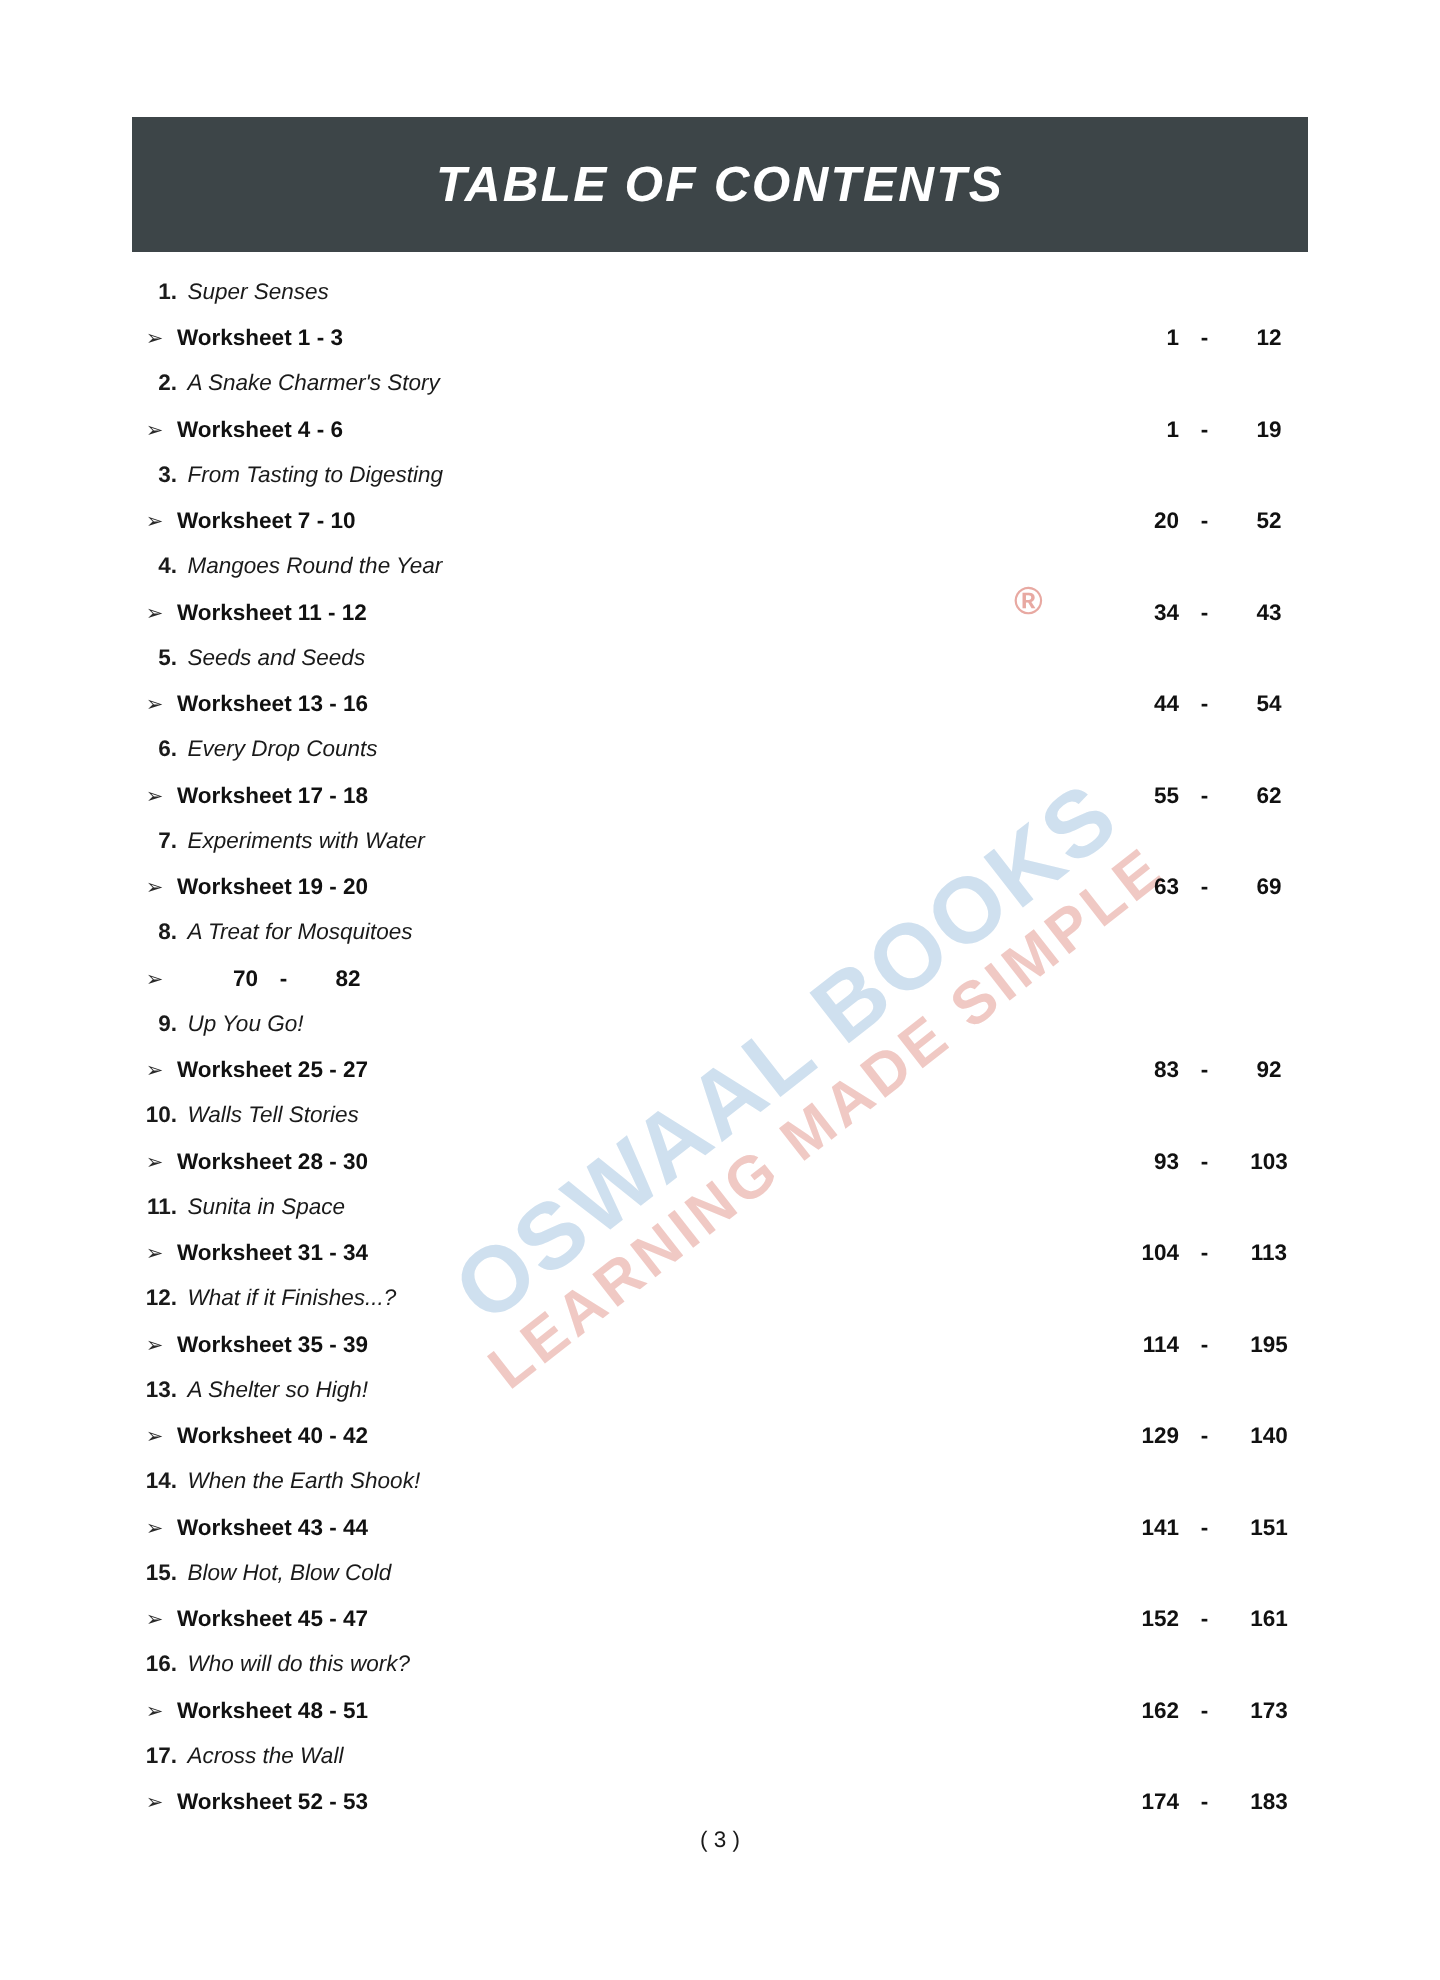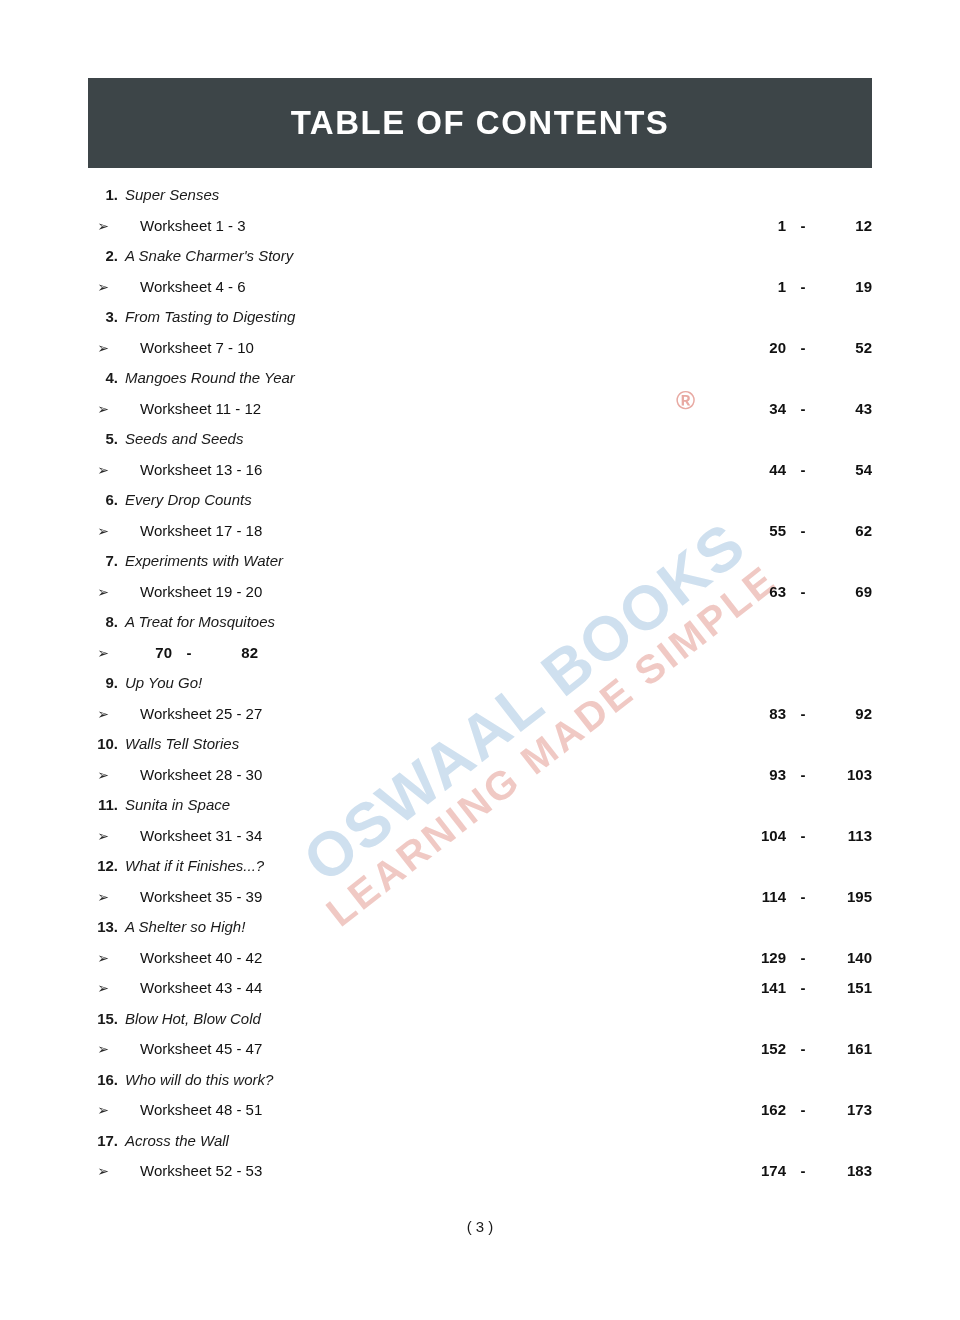--- a/index.html
+++ b/index.html
@@ -69,20 +69,21 @@
     position: absolute;
     left: 88px;
     top: 78px;
     width: 784px;
     height: 90px;
     background: #3d4548;
     display: flex;
     align-items: center;
     justify-content: center;
     z-index: 2;
+    font-style: italic;
   }
   .toc-banner-title {
     color: #ffffff;
     font-size: 33px;
     font-weight: bold;
     letter-spacing: 1.5px;
   }
 
   
   .toc-list {
@@ -118,23 +119,22 @@
     height: 30.5px;
   }
   .ws-bullet {
     width: 30px;
     flex: none;
     text-align: center;
     color: #2a2a2a;
     font-size: 14px;
   }
   .ws-label {
-    margin-left: 22px;
     font-size: 15px;
-    font-weight: normal;
+    font-weight: bold;
     color: #111111;
     flex: 1;
   }
   .ws-pages {
     display: flex;
     align-items: baseline;
     font-weight: bold;
     font-size: 15px;
     color: #111111;
     flex: none;
@@ -142,21 +142,21 @@
   .pg-start {
     width: 54px;
     text-align: right;
   }
   .pg-dash {
     width: 34px;
     text-align: center;
   }
   .pg-end {
     width: 52px;
-    text-align: right;
+    text-align: center;
   }
 
   .page-number {
     position: absolute;
     left: 0;
     top: 1218px;
     width: 960px;
     text-align: center;
     font-size: 15px;
     color: #1a1a1a;
@@ -340,20 +340,24 @@
       </div>
       <div class="worksheet-row">
         <span class="ws-bullet">➢</span>
         <span class="ws-label">Worksheet 40 - 42</span>
         <span class="ws-pages">
           <span class="pg-start">129</span>
           <span class="pg-dash">-</span>
           <span class="pg-end">140</span>
         </span>
       </div>
+      <div class="chapter-row">
+        <span class="chapter-num">14.</span>
+        <span class="chapter-title">When the Earth Shook!</span>
+      </div>
       <div class="worksheet-row">
         <span class="ws-bullet">➢</span>
         <span class="ws-label">Worksheet 43 - 44</span>
         <span class="ws-pages">
           <span class="pg-start">141</span>
           <span class="pg-dash">-</span>
           <span class="pg-end">151</span>
         </span>
       </div>
       <div class="chapter-row">

